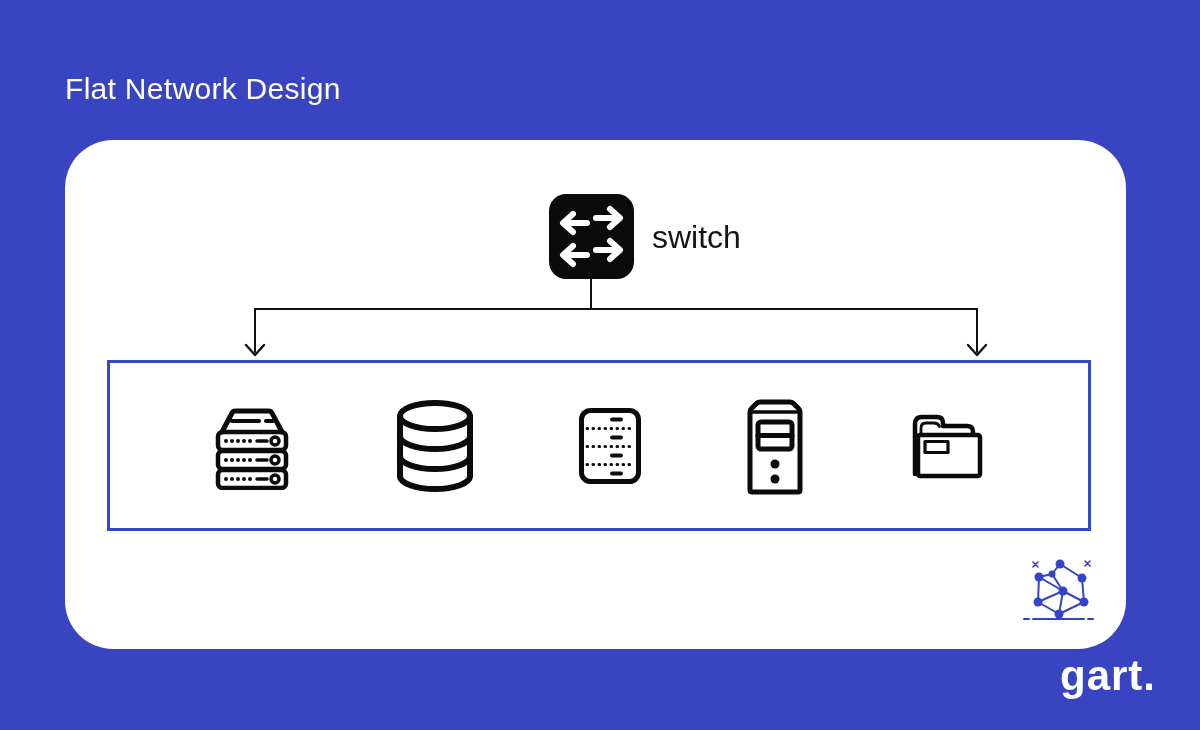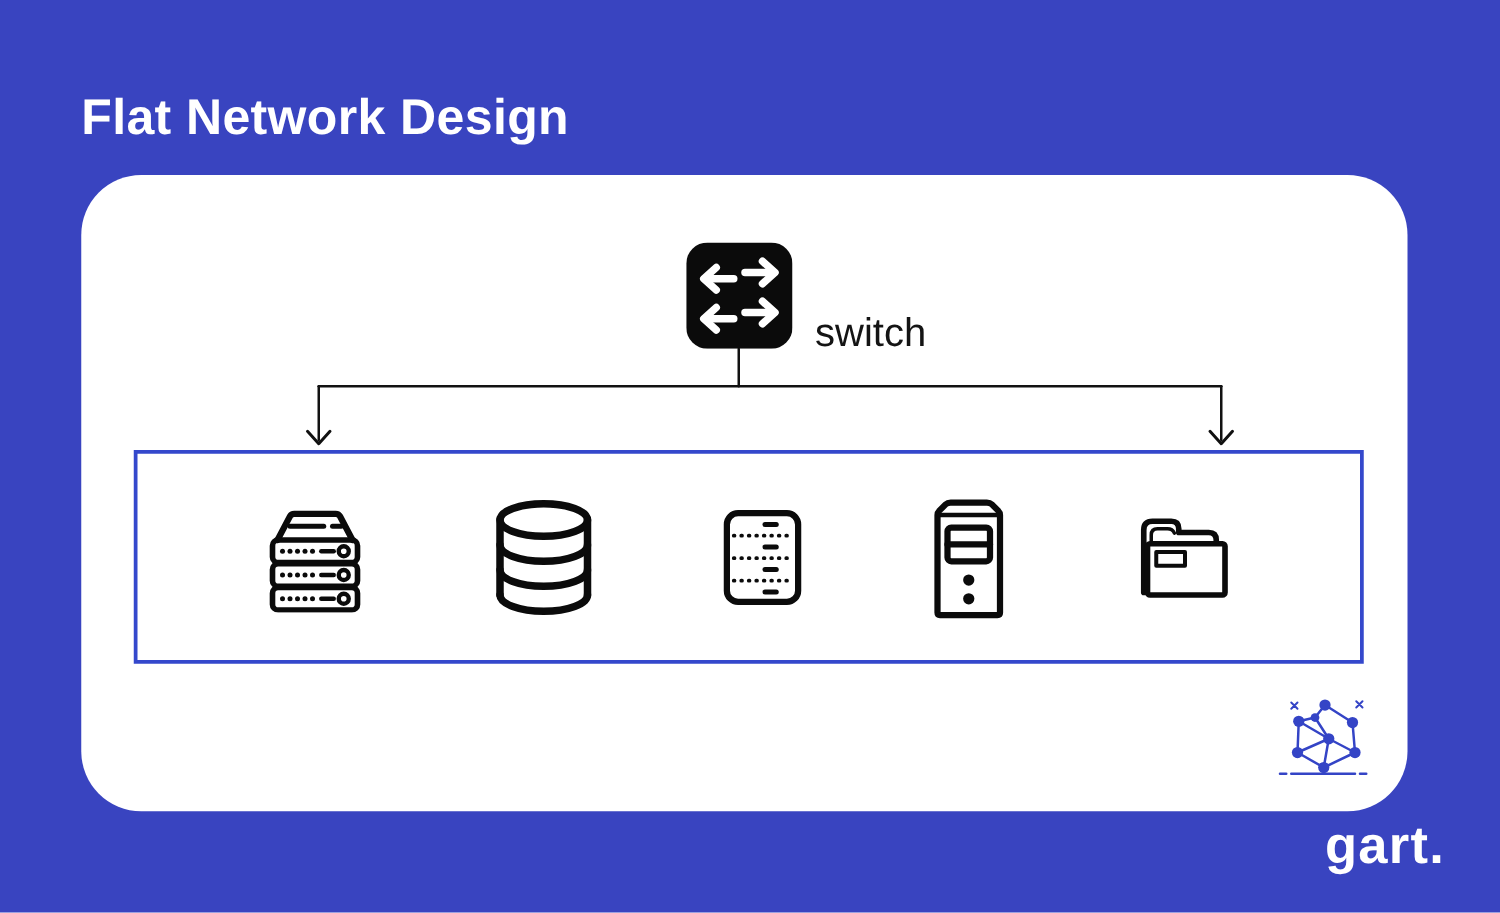--- a/index.html
+++ b/index.html
@@ -3,30 +3,30 @@
 <meta charset="utf-8">
 <style>
   html,body{margin:0;padding:0;}
   .stage{
     position:relative;width:1200px;height:730px;overflow:hidden;
     background:var(--bg,#3944C0);
     font-family:"Liberation Sans", sans-serif;
   }
   .title{
     position:absolute;left:65px;top:72px;
-    color:var(--title-color,#fff);font-size:40px;font-weight:700;letter-spacing:.3px;
+    color:var(--title-color,#fff);font-size:30px;font-weight:400;letter-spacing:.3px;
   }
   .card{
     position:absolute;left:65px;top:140px;width:1061px;height:509px;
     background:var(--card,#fff);border-radius:48px;
   }
   .switch-icon{position:absolute;left:549px;top:194px;}
   .switch-label{
     position:absolute;left:652px;top:219px;
-    color:#141414;font-size:32px;font-weight:400;margin-top:29px;
+    color:#141414;font-size:32px;font-weight:400;
   }
   .connectors{position:absolute;left:0;top:0;pointer-events:none;}
   .device-box{
     position:absolute;left:107px;top:360px;width:984px;height:171px;
     border:3px solid var(--box-border,#3448CC);box-sizing:border-box;
     display:flex;align-items:center;justify-content:space-evenly;
     background:#fff;
   }
   .device-box svg{display:block;}
   .net-logo{position:absolute;left:1022px;top:551px;}

